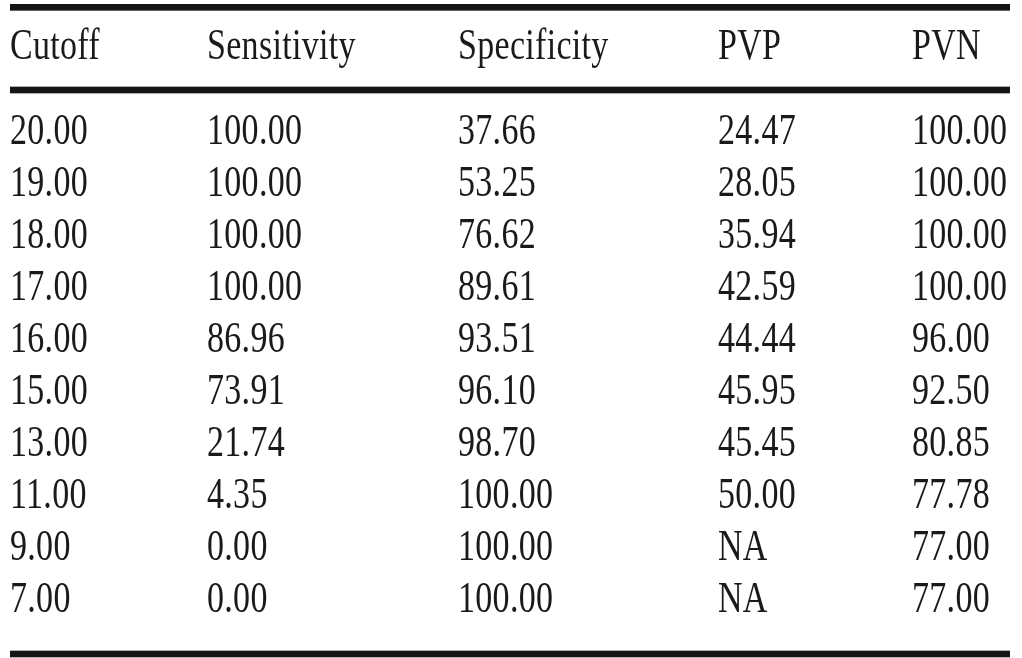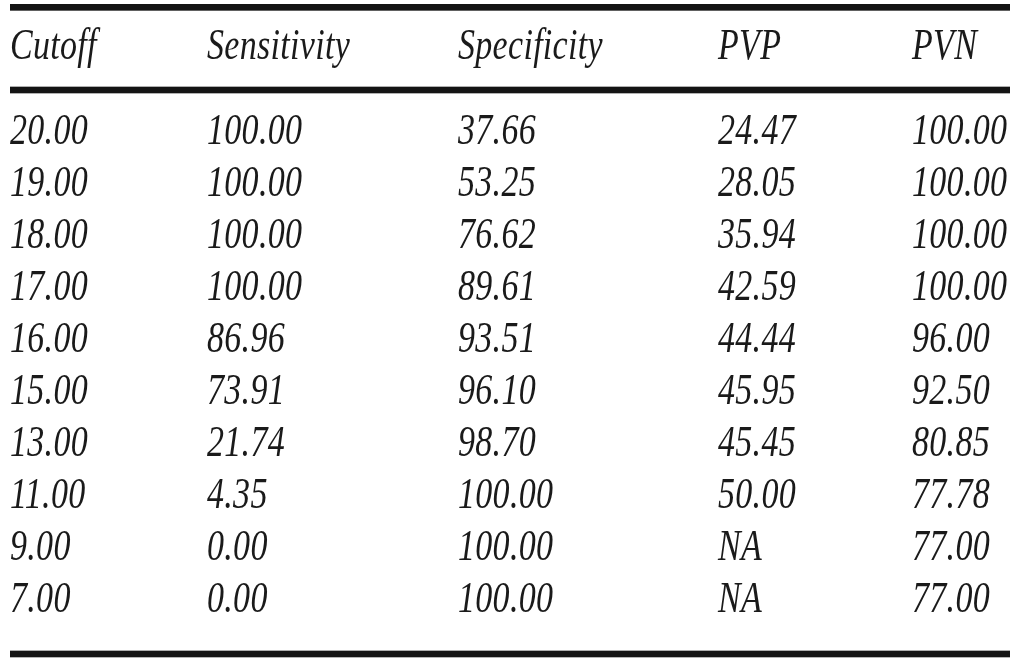--- a/index.html
+++ b/index.html
@@ -6,21 +6,20 @@
     margin: 0;
     padding: 0;
     background: #ffffff;
   }
   .page {
     position: relative;
     width: 1022px;
     height: 658px;
     background: #ffffff;
     overflow: hidden;
-    font-style: italic;
   }
   
   .table-scale {
     position: absolute;
     left: 10px;
     top: 4px;
     width: 1000px;
     transform: scaleY(1.3333);
     transform-origin: 0 0;
   }

